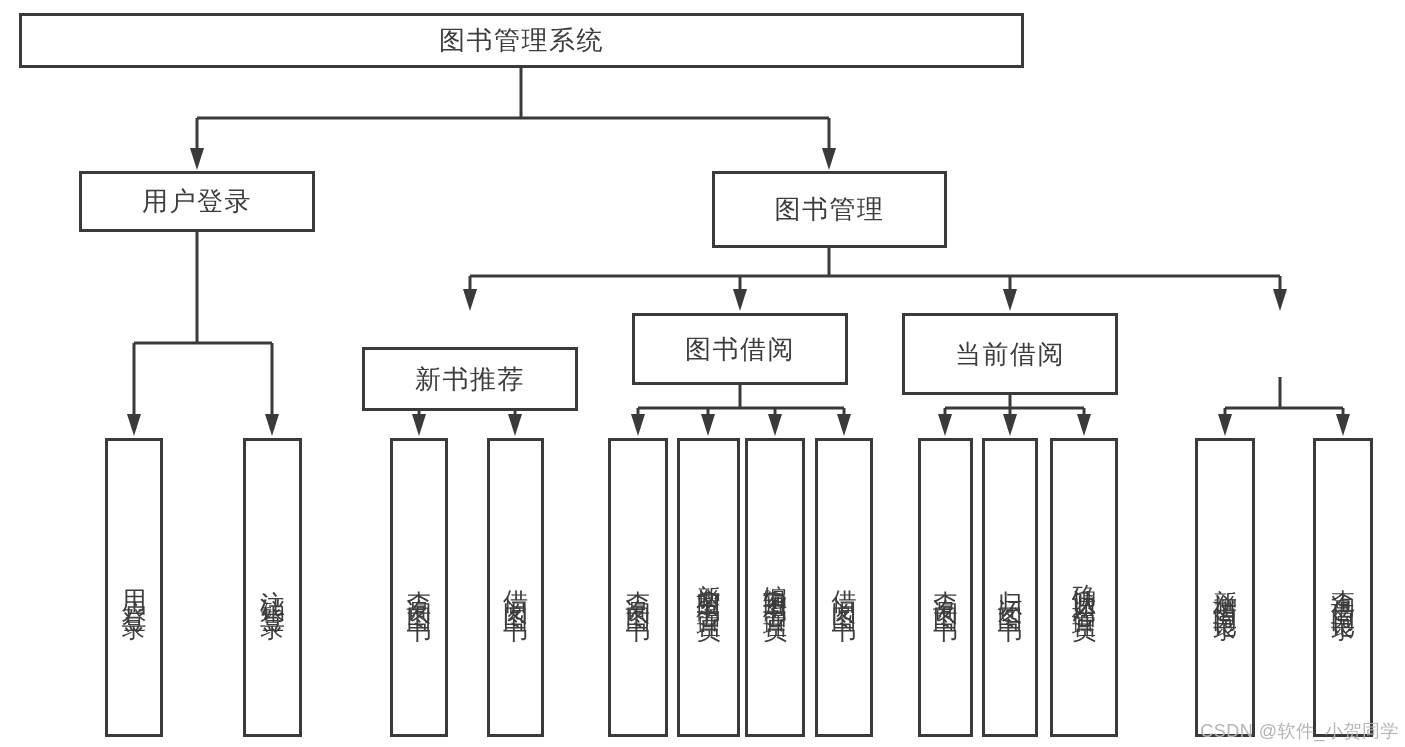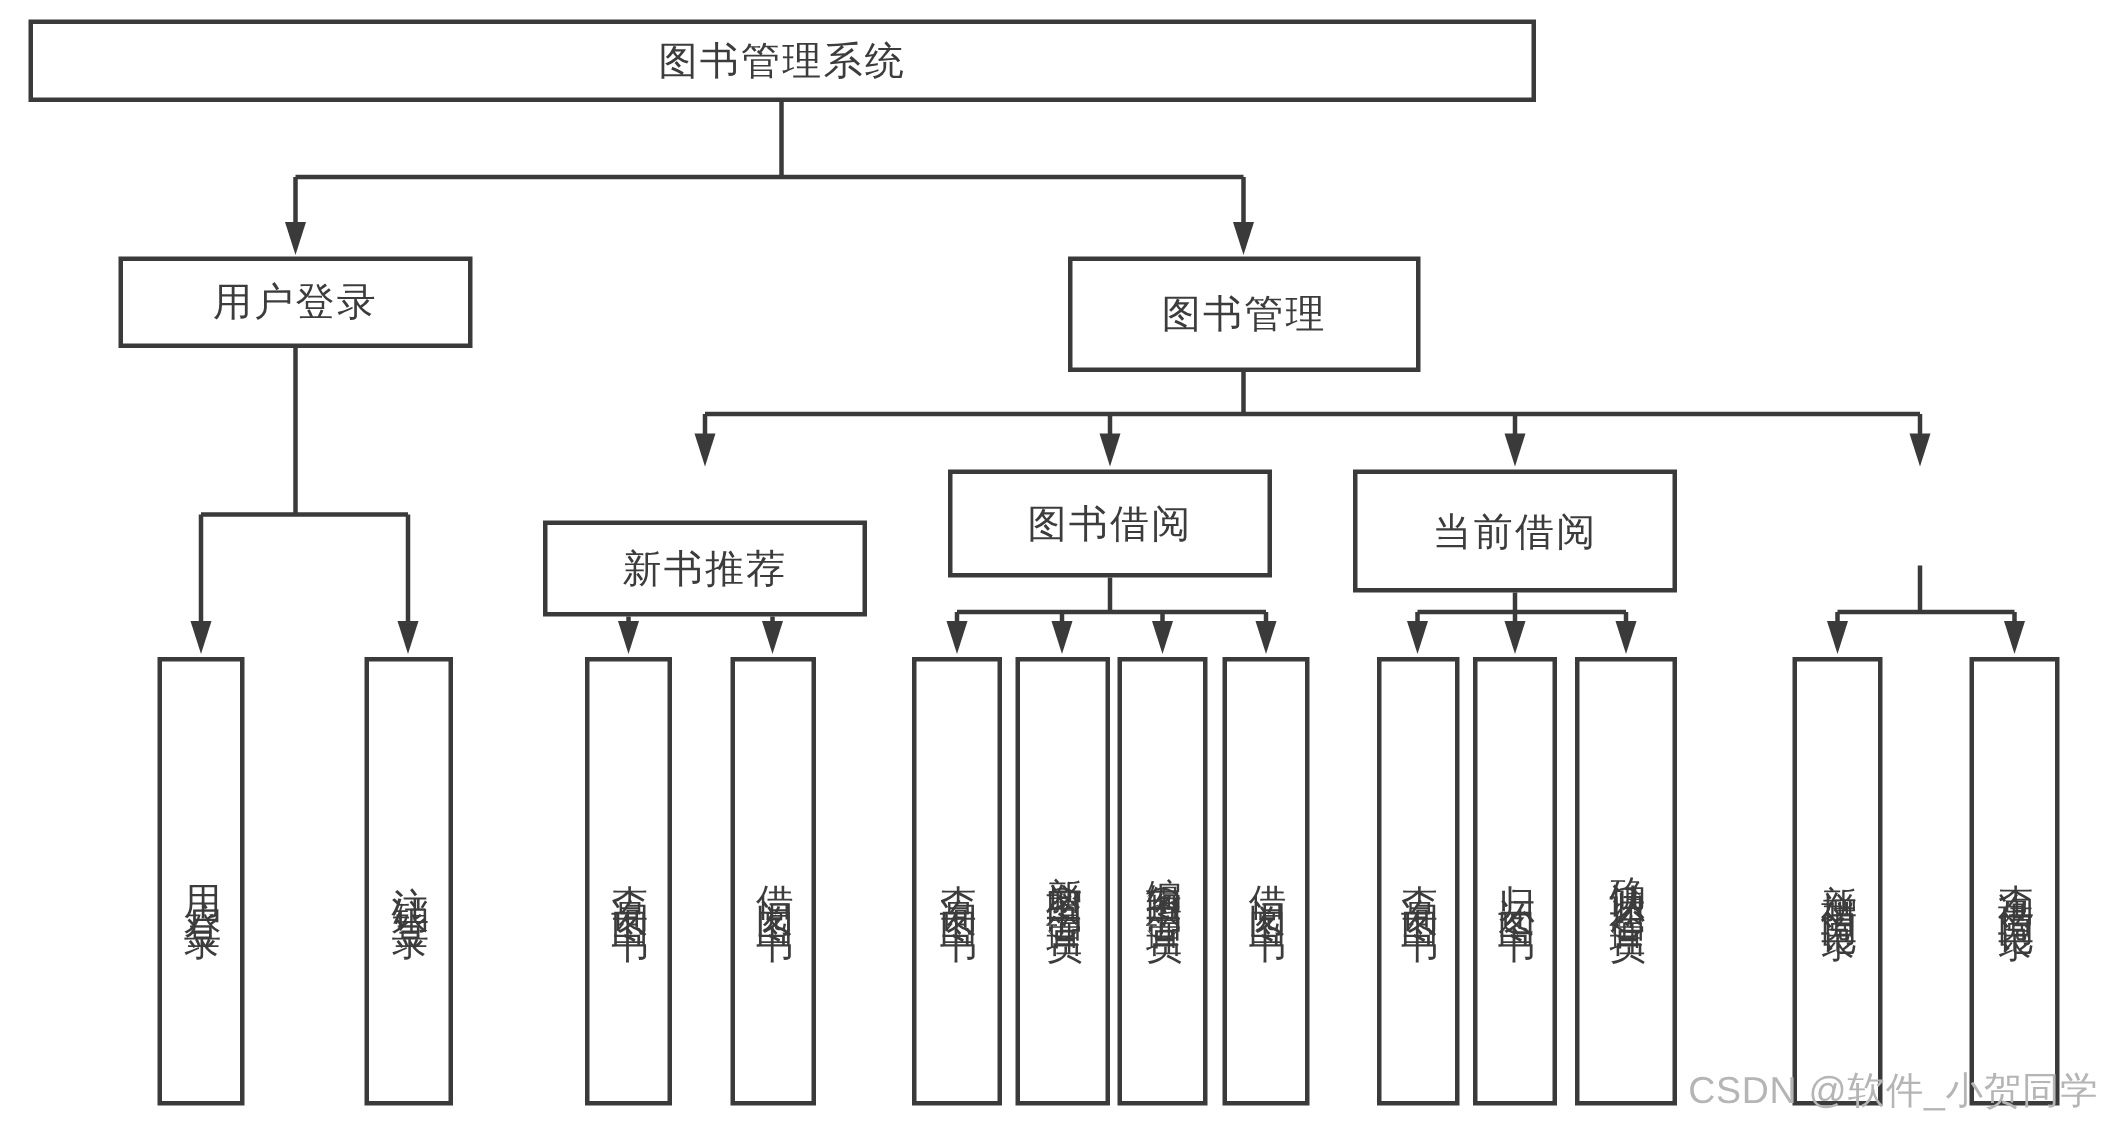--- a/index.html
+++ b/index.html
@@ -30,21 +30,21 @@
   }
   .leaf{z-index:2;}
   .v-label{
     writing-mode:vertical-rl;text-orientation:mixed;
     font-size:25px;letter-spacing:9px;line-height:1;white-space:nowrap;
   }
   .v-label.mid{font-size:24px;letter-spacing:6px;}
   .v-label.dense{font-size:24px;letter-spacing:5px;}
   .watermark{
     position:absolute;right:6px;bottom:4px;z-index:10;
-    font-size:25px;letter-spacing:0.5px;
+    font-size:18px;letter-spacing:0.5px;
     color:var(--watermark);white-space:nowrap;text-align:right;
   }
 </style>
 </head>
 <body>
 
 <div class="canvas">
 
   <svg class="wires" width="1405" height="747" viewBox="0 0 1405 747" aria-hidden="true">
 

